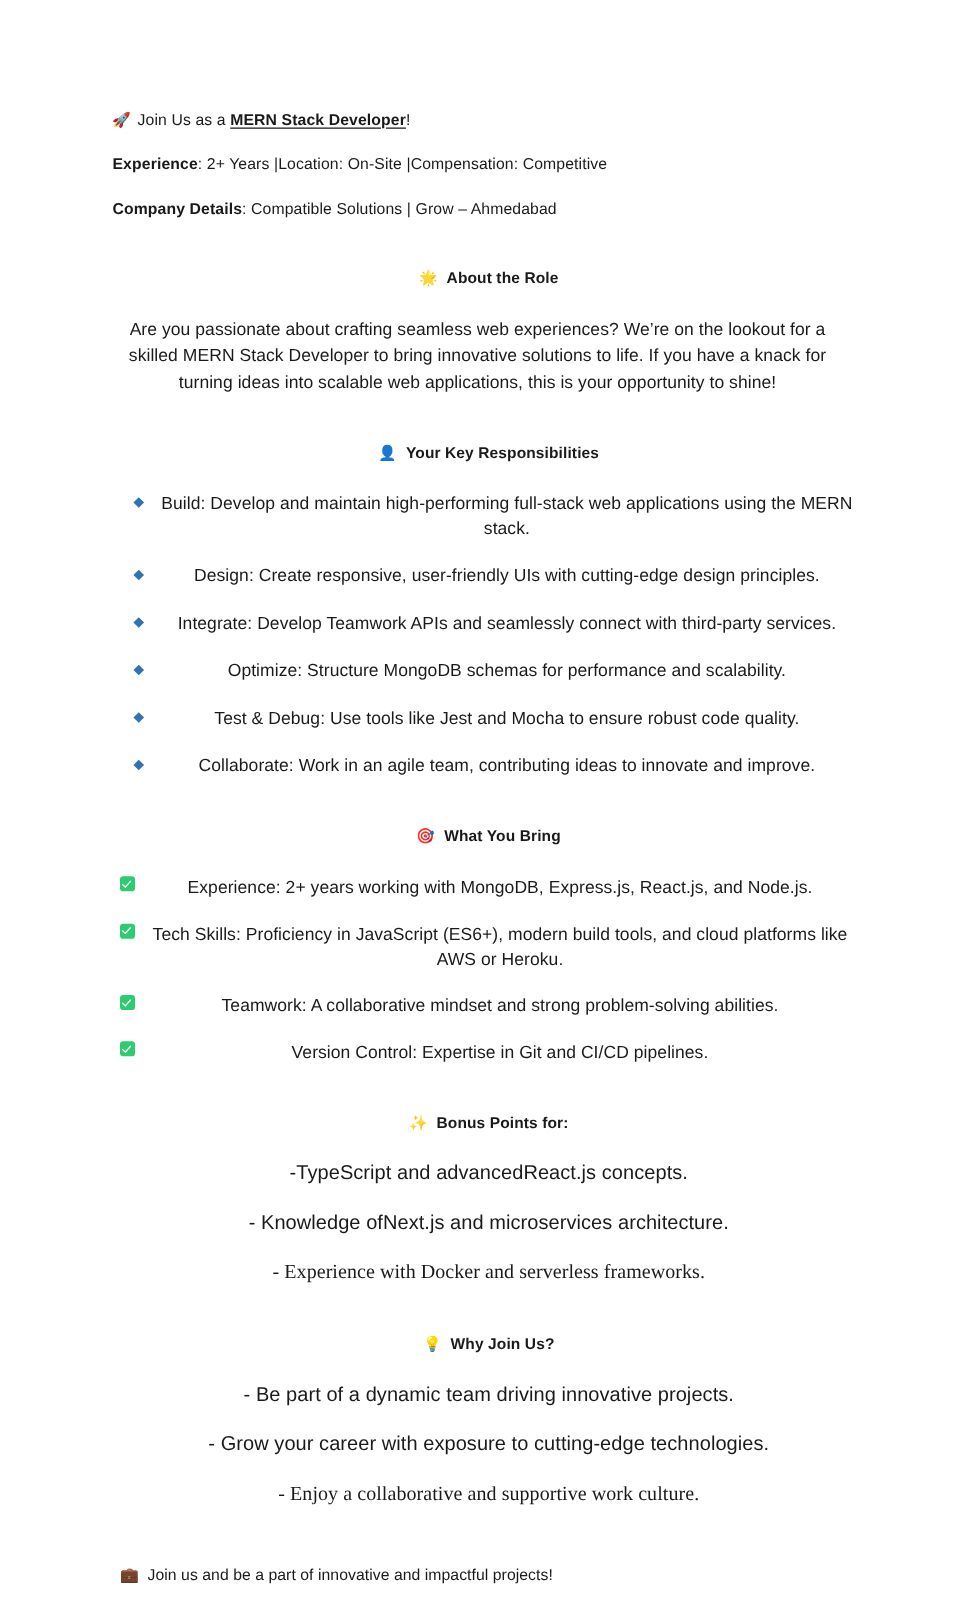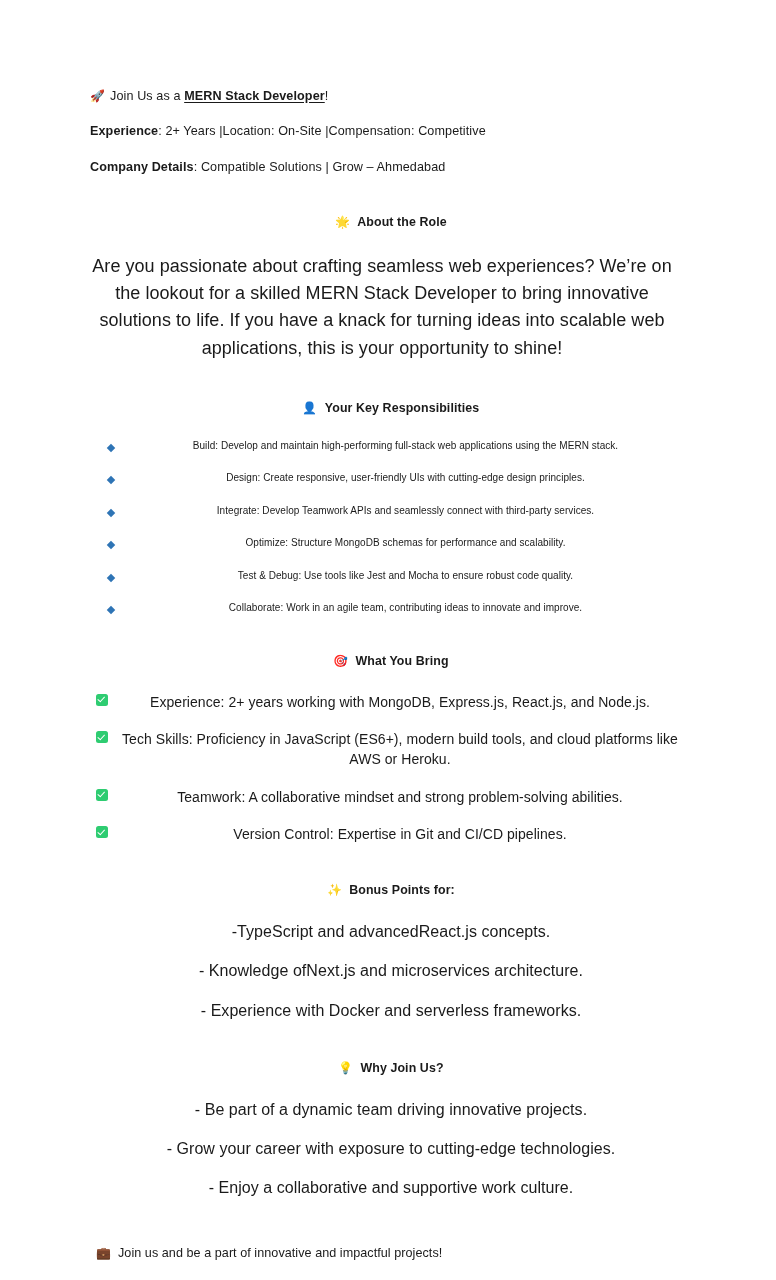--- a/index.html
+++ b/index.html
@@ -59,36 +59,36 @@
     padding-left: 6px;
     letter-spacing: .1px;
   }
   .sec-head .emoji {
     margin-right: 7px;
     font-weight: normal;
   }
 
   
   .para {
-    font-size: 18px;
+    font-size: 14px;
     line-height: 1.52;
     margin: 0;
     max-width: 584px;
     letter-spacing: .05px;
   }
 
   
   .bullets {
     list-style: none;
     margin: 0;
     padding: 0 0 0 18px;
   }
   .bullets li {
     position: relative;
-    font-size: 10px;
+    font-size: 14px;
     line-height: 1.4;
     margin: 0 0 18.5px 0;
     padding-left: 17px;
     letter-spacing: .05px;
   }
   .bullets li:last-child { margin-bottom: 0; }
   .bullets li .dia {
     position: absolute;
     left: 0;
     top: 6px;
@@ -138,21 +138,21 @@
   .dashes {
     margin: 0;
     padding: 0 0 0 6px;
   }
   .dash-item {
     font-size: 16px;
     line-height: 1.4;
     margin: 0 0 17px 0;
     letter-spacing: .05px;
   }
-  .dash-item:last-child { margin-bottom: 0; }
+  .dash-item:last-child { margin-bottom: 0; font-family: Liberation Serif, serif; }
 
   
   .closing { margin-top: 45px; }
   .closing-line {
     font-size: 12.6px;
     line-height: 1.4;
     margin: 0 0 19px 0;
     padding-left: 6px;
     letter-spacing: .05px;
   }

